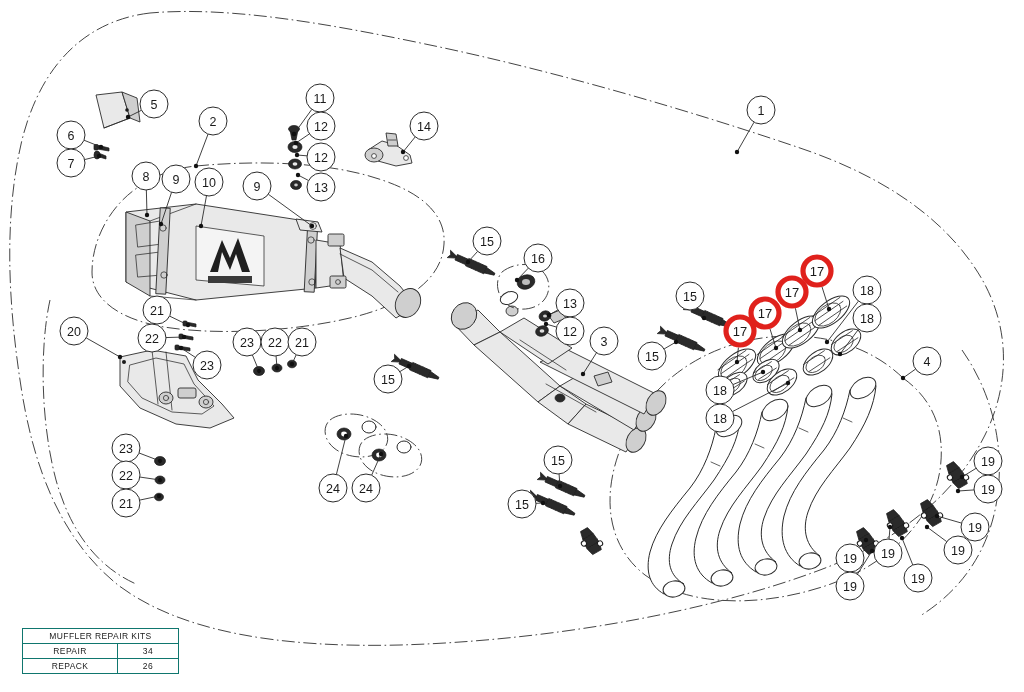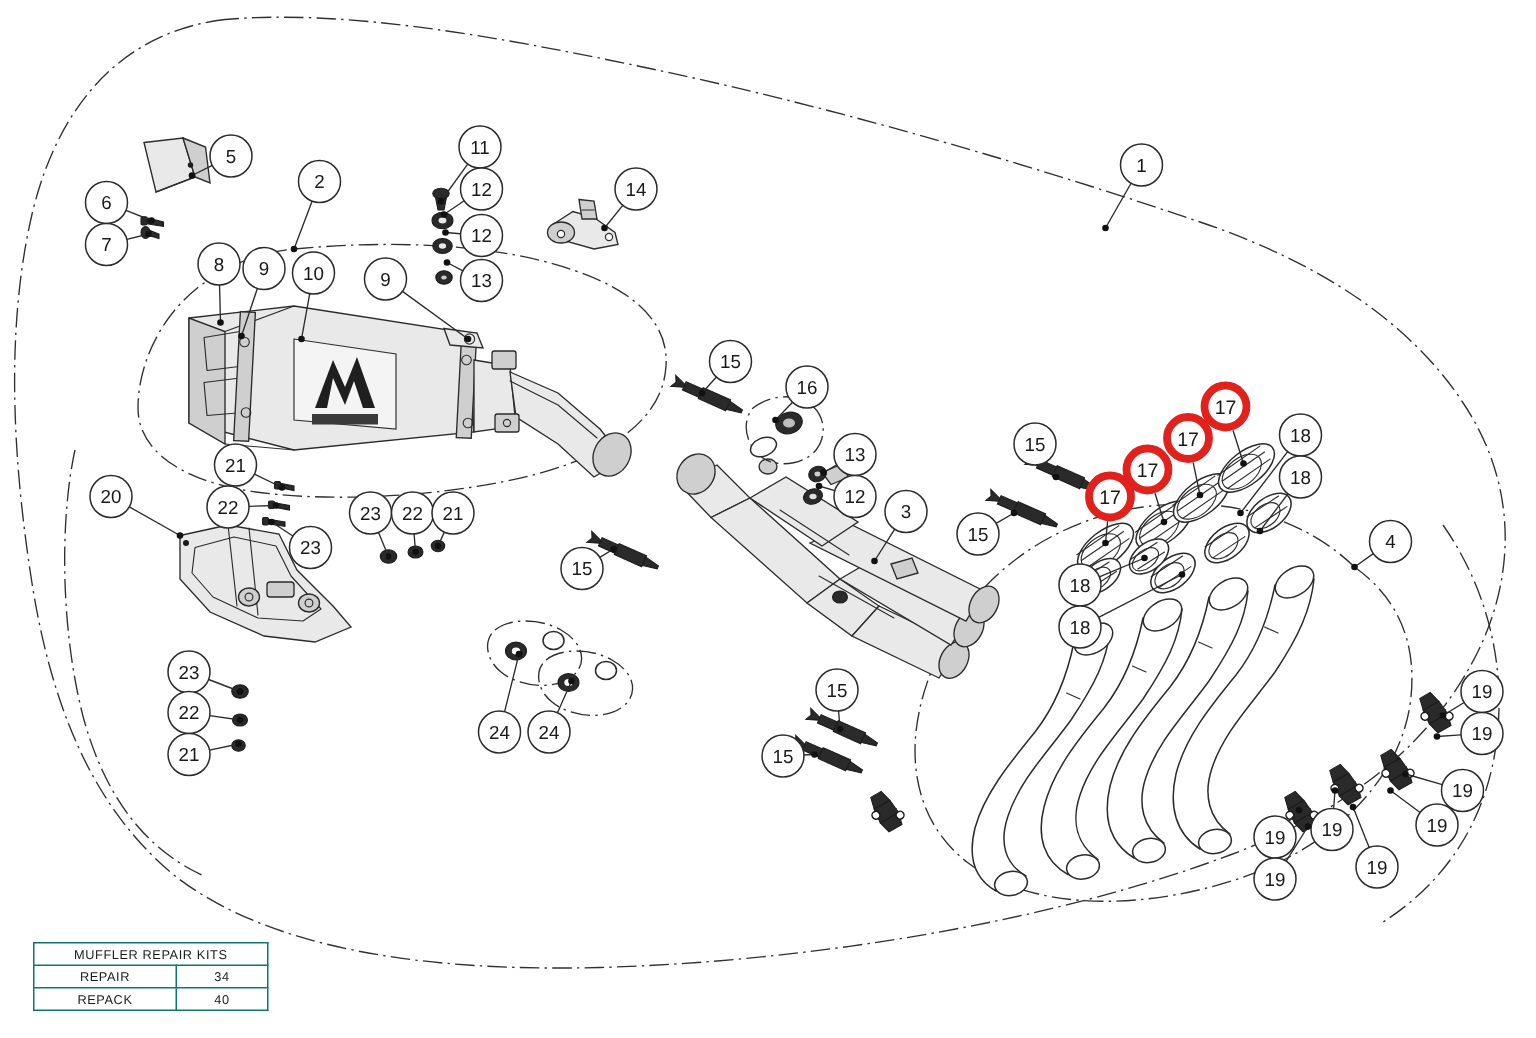--- a/index.html
+++ b/index.html
@@ -825,18 +825,18 @@
     <tbody>
       <tr>
         <td class="kit-head" colspan="2">MUFFLER REPAIR KITS</td>
       </tr>
       <tr>
         <td class="kit-name">REPAIR</td>
         <td class="kit-num">34</td>
       </tr>
       <tr>
         <td class="kit-name">REPACK</td>
-        <td class="kit-num">40</td>
+        <td class="kit-num">26</td>
       </tr>
     </tbody>
   </table>
 
 </div>
 
 </body></html>

